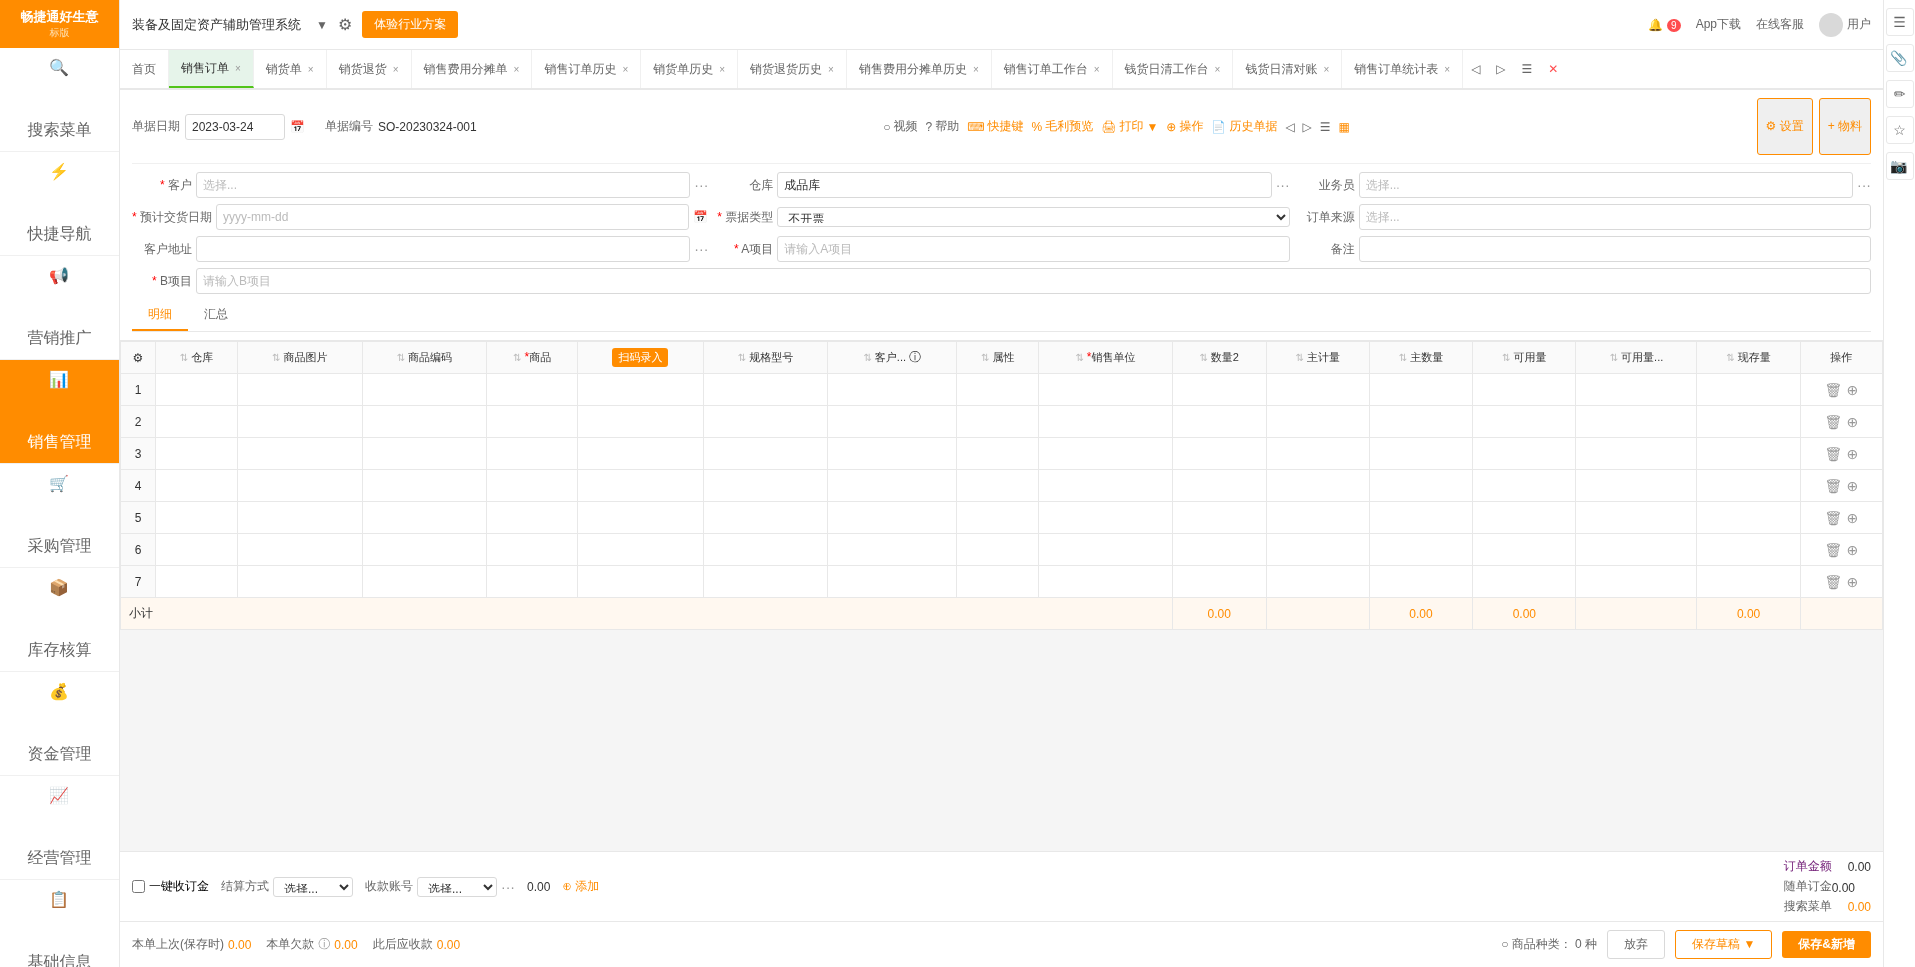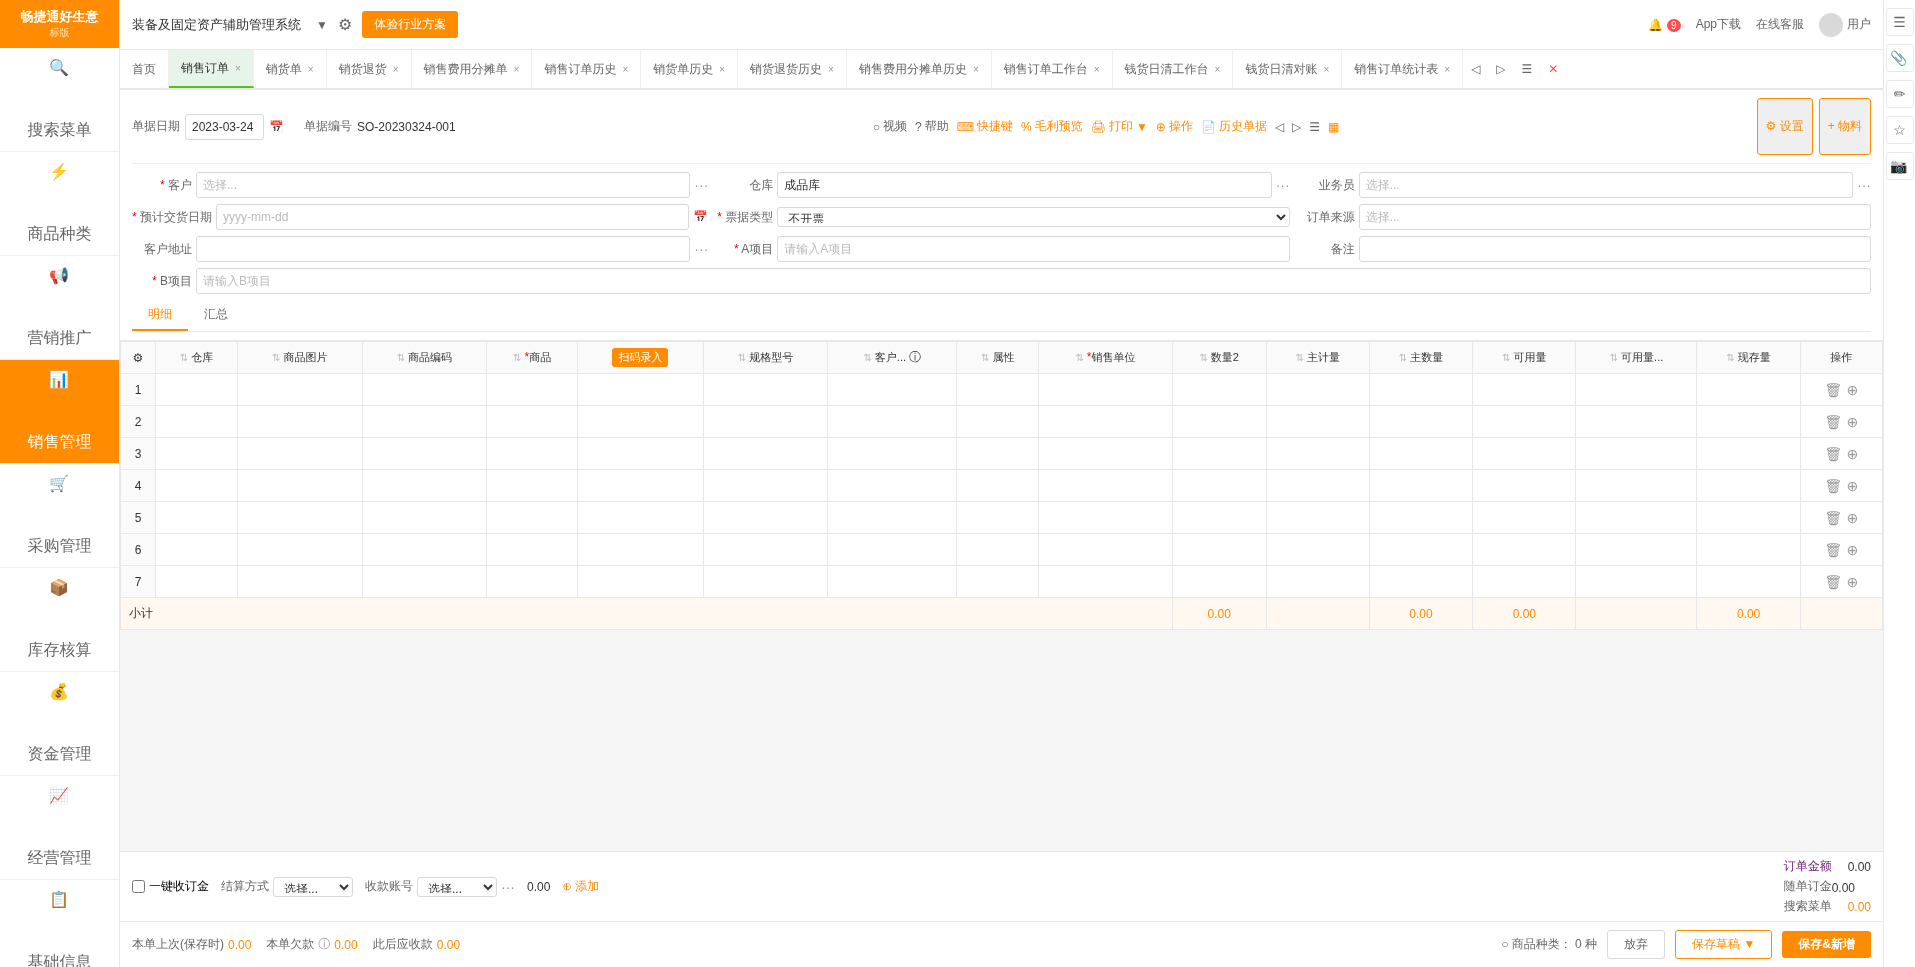--- a/index.html
+++ b/index.html
@@ -105,21 +105,21 @@
   <div class="sidebar-logo">
     <div class="logo-text">畅捷通好生意</div>
     <div class="logo-sub">标版</div>
   </div>
   <div class="sidebar-item">
     <span class="icon">🔍</span>
     <span class="label">搜索菜单</span>
   </div>
   <div class="sidebar-item">
     <span class="icon">⚡</span>
-    <span class="label">商品种类</span>
+    <span class="label">快捷导航</span>
   </div>
   <div class="sidebar-item">
     <span class="icon">📢</span>
     <span class="label">营销推广</span>
   </div>
   <div class="sidebar-item active">
     <span class="icon">📊</span>
     <span class="label">销售管理</span>
   </div>
   <div class="sidebar-item">
@@ -238,21 +238,21 @@
     <div class="tab-nav" style="color:#ff4d4f">✕</div>
   </div>
 
   <div class="content">
 
     <div class="form-area">
 
       <div class="form-header">
         <div class="form-header-item">
           <span class="form-header-label">单据日期</span>
-          <input type="text" class="form-field-input" style="width: 79px;" value="2023-03-24">
+          <input type="text" class="form-field-input" style="width: 100px;" value="2023-03-24">
           <span class="calendar-btn">📅</span>
         </div>
         <div class="form-header-item">
           <span class="form-header-label">单据编号</span>
           <span class="form-header-value">SO-20230324-001</span>
         </div>
         <div class="form-header-right">
           <span class="toolbar-btn">○ <span>视频</span></span>
           <span class="toolbar-btn">? <span>帮助</span></span>
           <span class="toolbar-btn orange">⌨ <span>快捷键</span></span>

